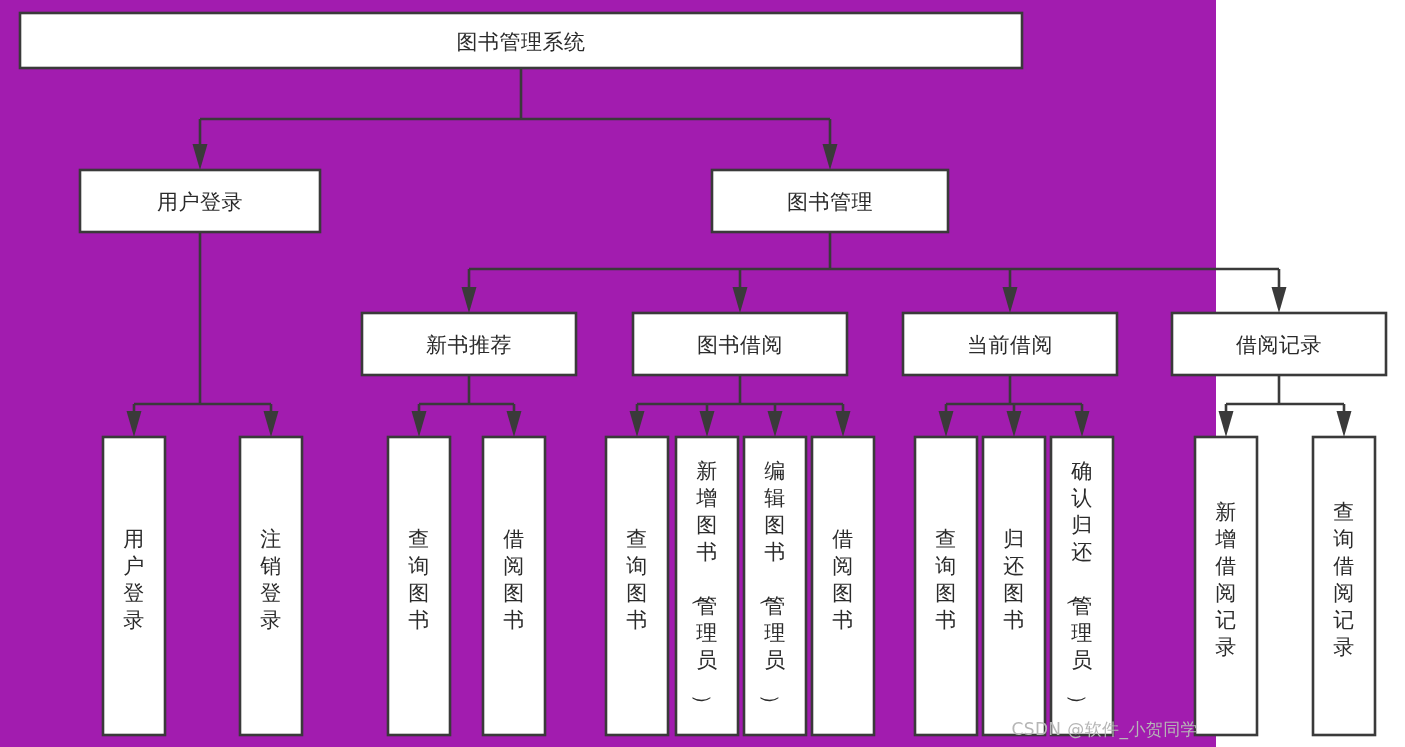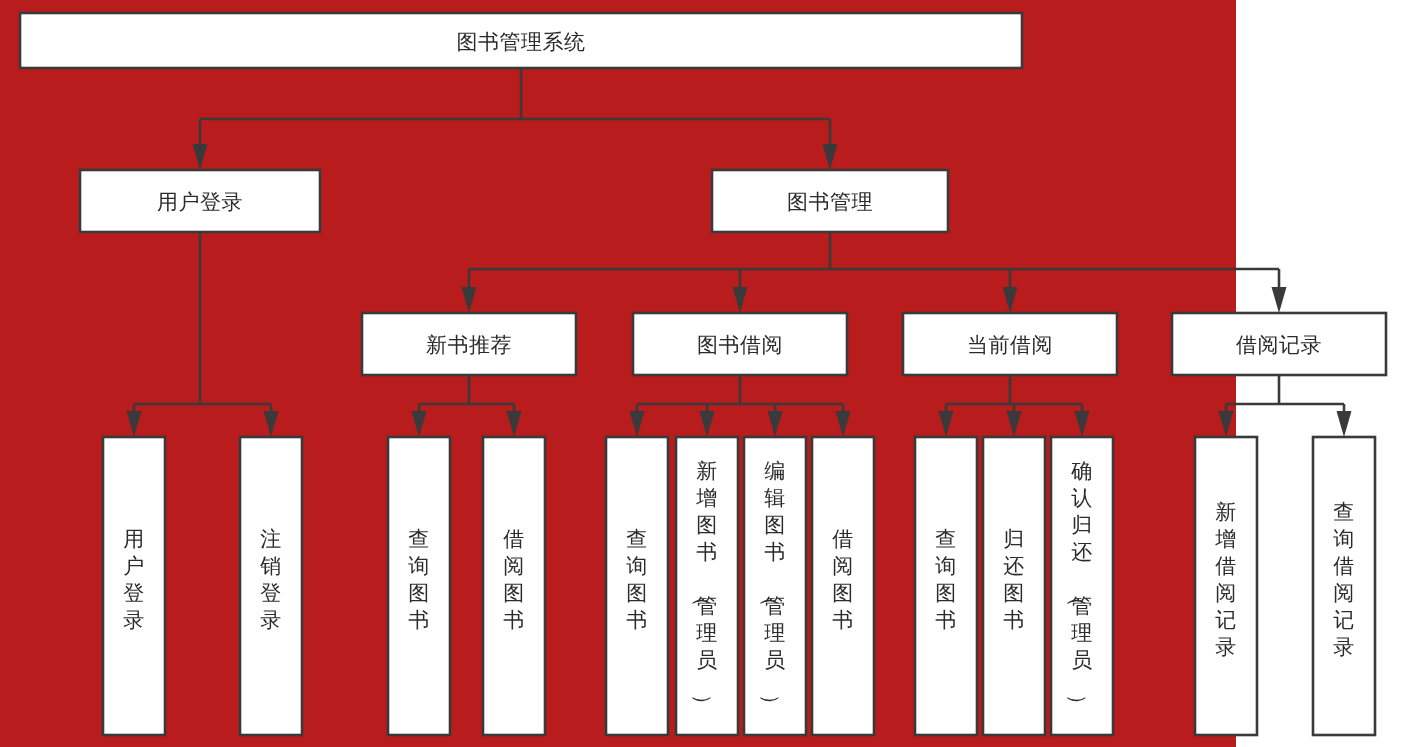--- a/index.html
+++ b/index.html
@@ -12,22 +12,21 @@
     font-family: "DejaVu Sans", "Liberation Sans", sans-serif;
     width: 1405px;
     height: 747px;
     overflow: hidden;
     position: relative;
   }
   #diagram-root {
     position: relative;
     width: 1216px;
     height: 747px;
-    background: #b91c1c;
-    padding-left: 20px;
+    background: #a21caf;
   }
   svg#diagram-svg {
     position: absolute;
     left: 0;
     top: 0;
     width: 1405px;
     height: 747px;
     display: block;
   }
   .node-box {
@@ -221,13 +220,14 @@
         <g>
           <rect x="1195" y="437" width="62" height="298" class="node-box"></rect>
           <text x="1226" y="518.5" class="node-label-v"><tspan x="1226" dy="0">新</tspan><tspan x="1226" dy="27">增</tspan><tspan x="1226" dy="27">借</tspan><tspan x="1226" dy="27">阅</tspan><tspan x="1226" dy="27">记</tspan><tspan x="1226" dy="27">录</tspan></text>
         </g>
         <g>
           <rect x="1313" y="437" width="62" height="298" class="node-box"></rect>
           <text x="1344" y="518.5" class="node-label-v"><tspan x="1344" dy="0">查</tspan><tspan x="1344" dy="27">询</tspan><tspan x="1344" dy="27">借</tspan><tspan x="1344" dy="27">阅</tspan><tspan x="1344" dy="27">记</tspan><tspan x="1344" dy="27">录</tspan></text>
         </g>
       </g>
   </svg>
+  <div class="watermark">CSDN @软件_小贺同学</div>
 </div>
 
 </body></html>

